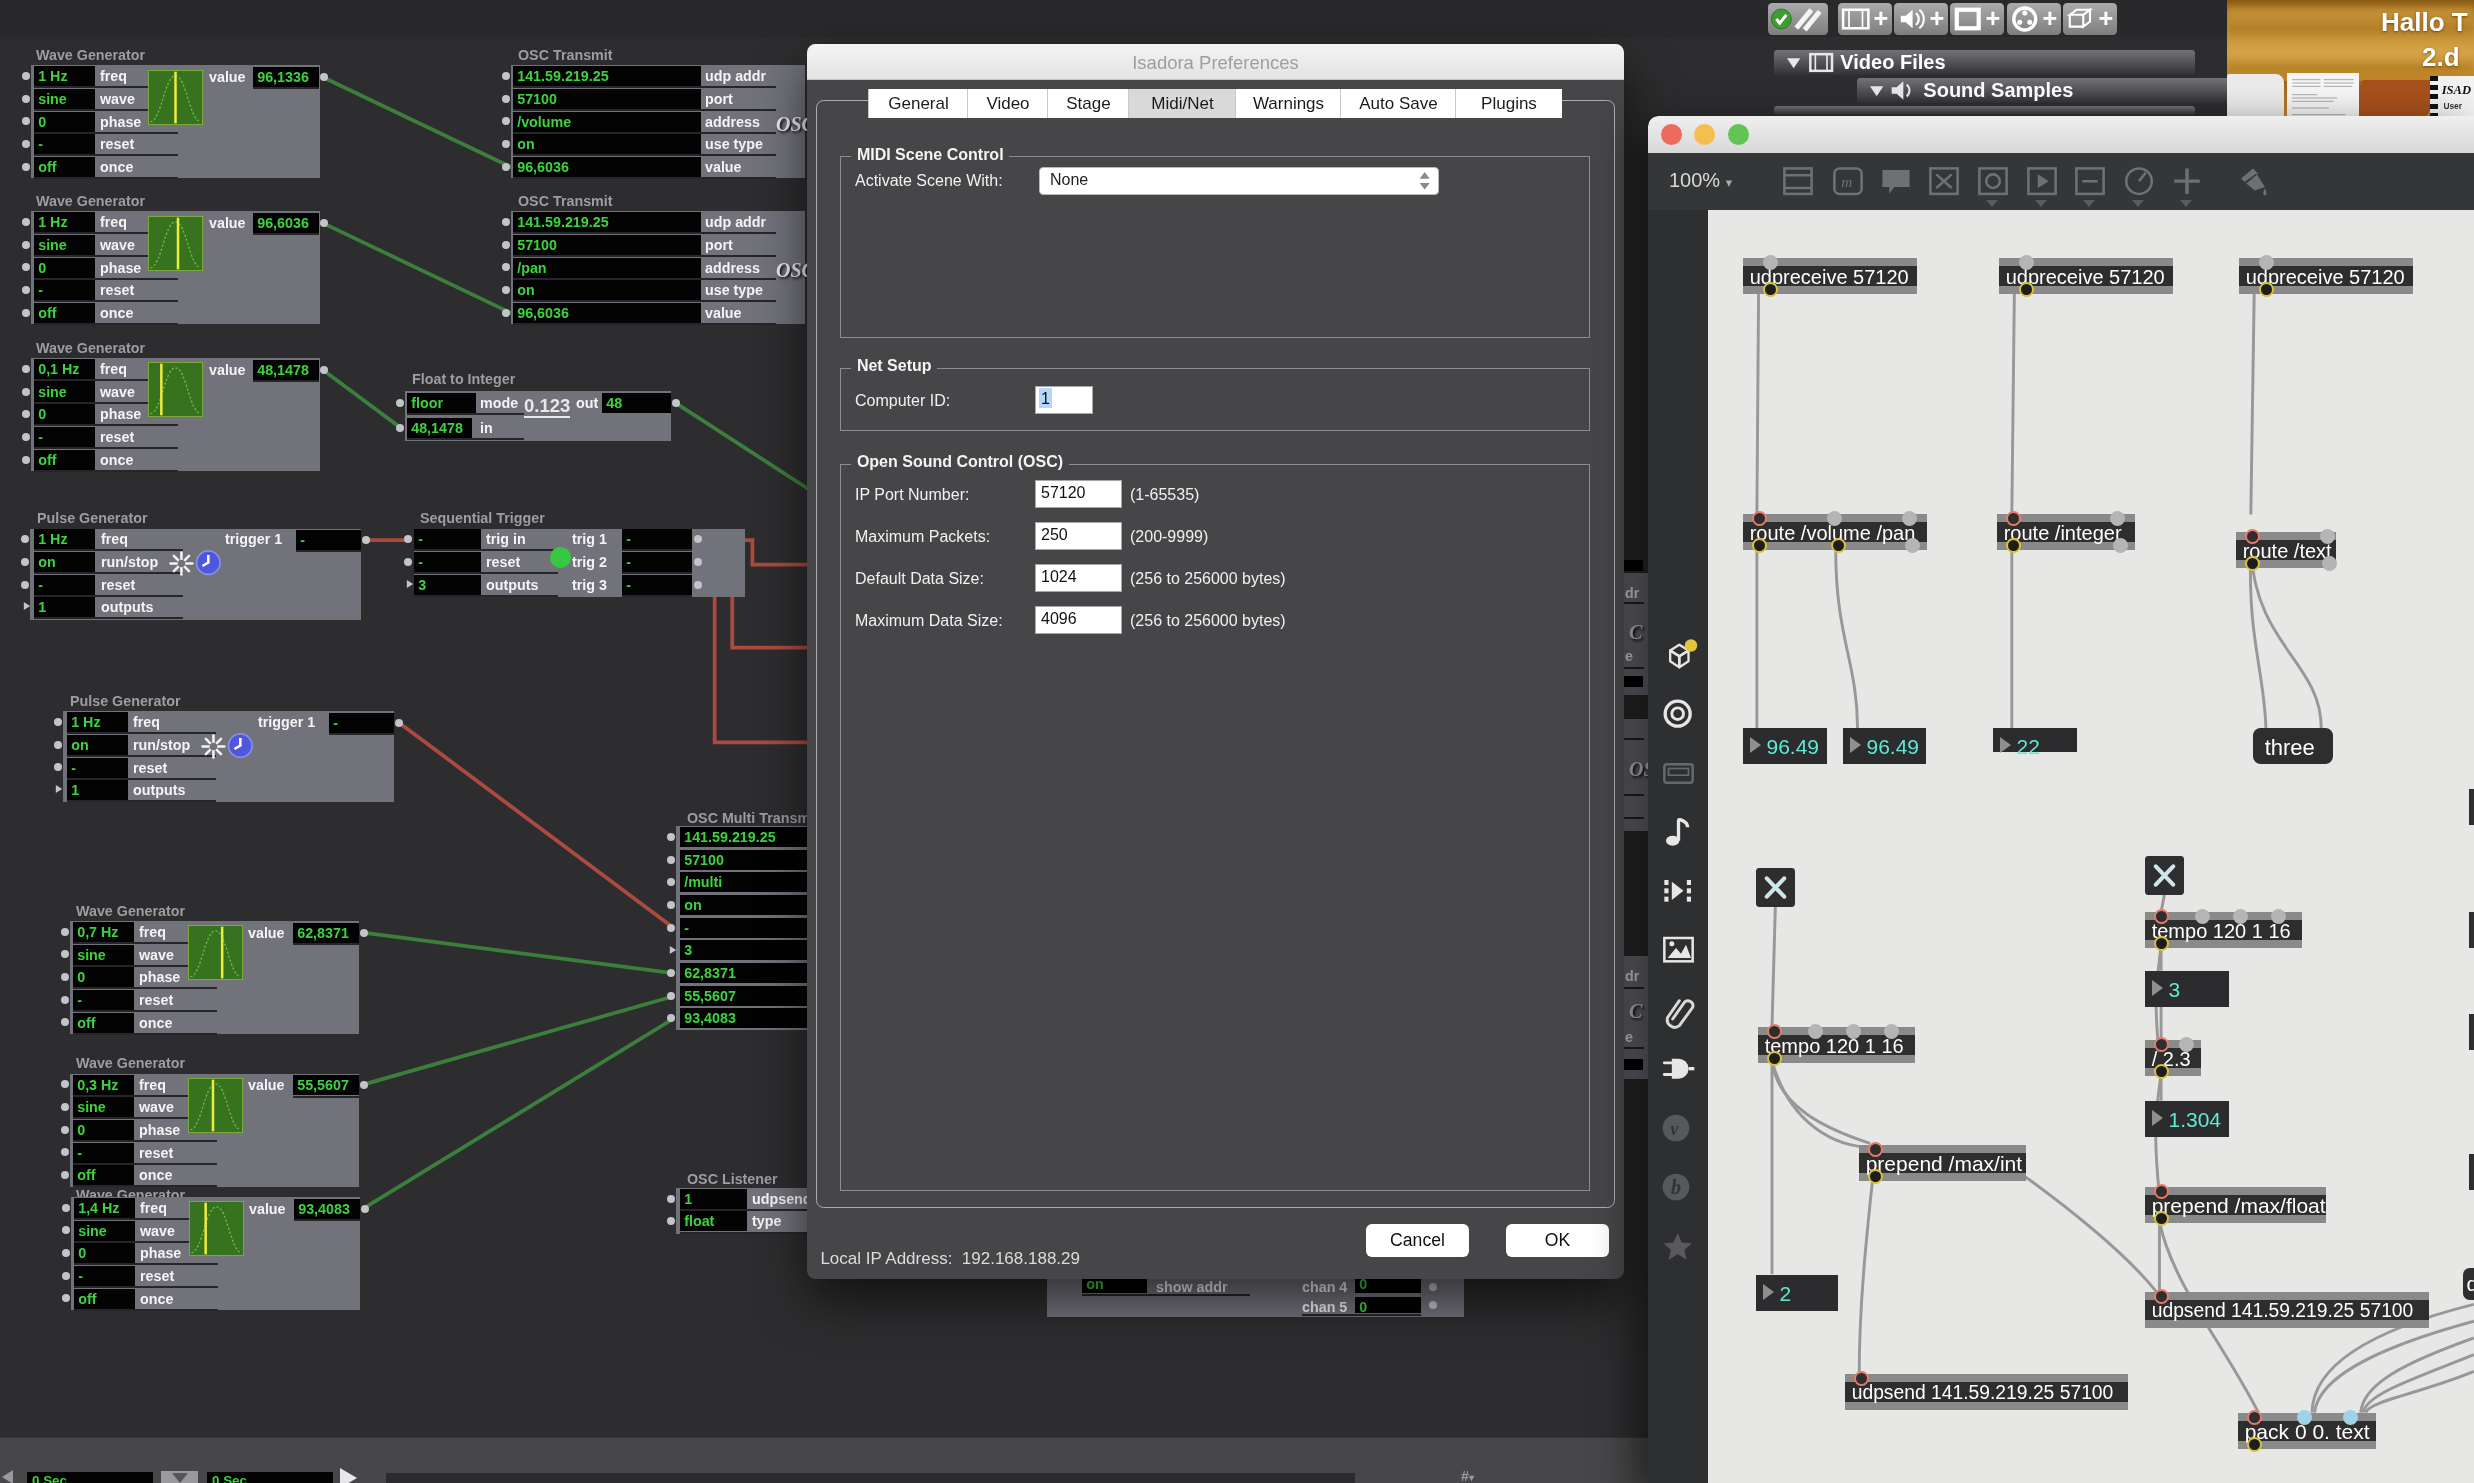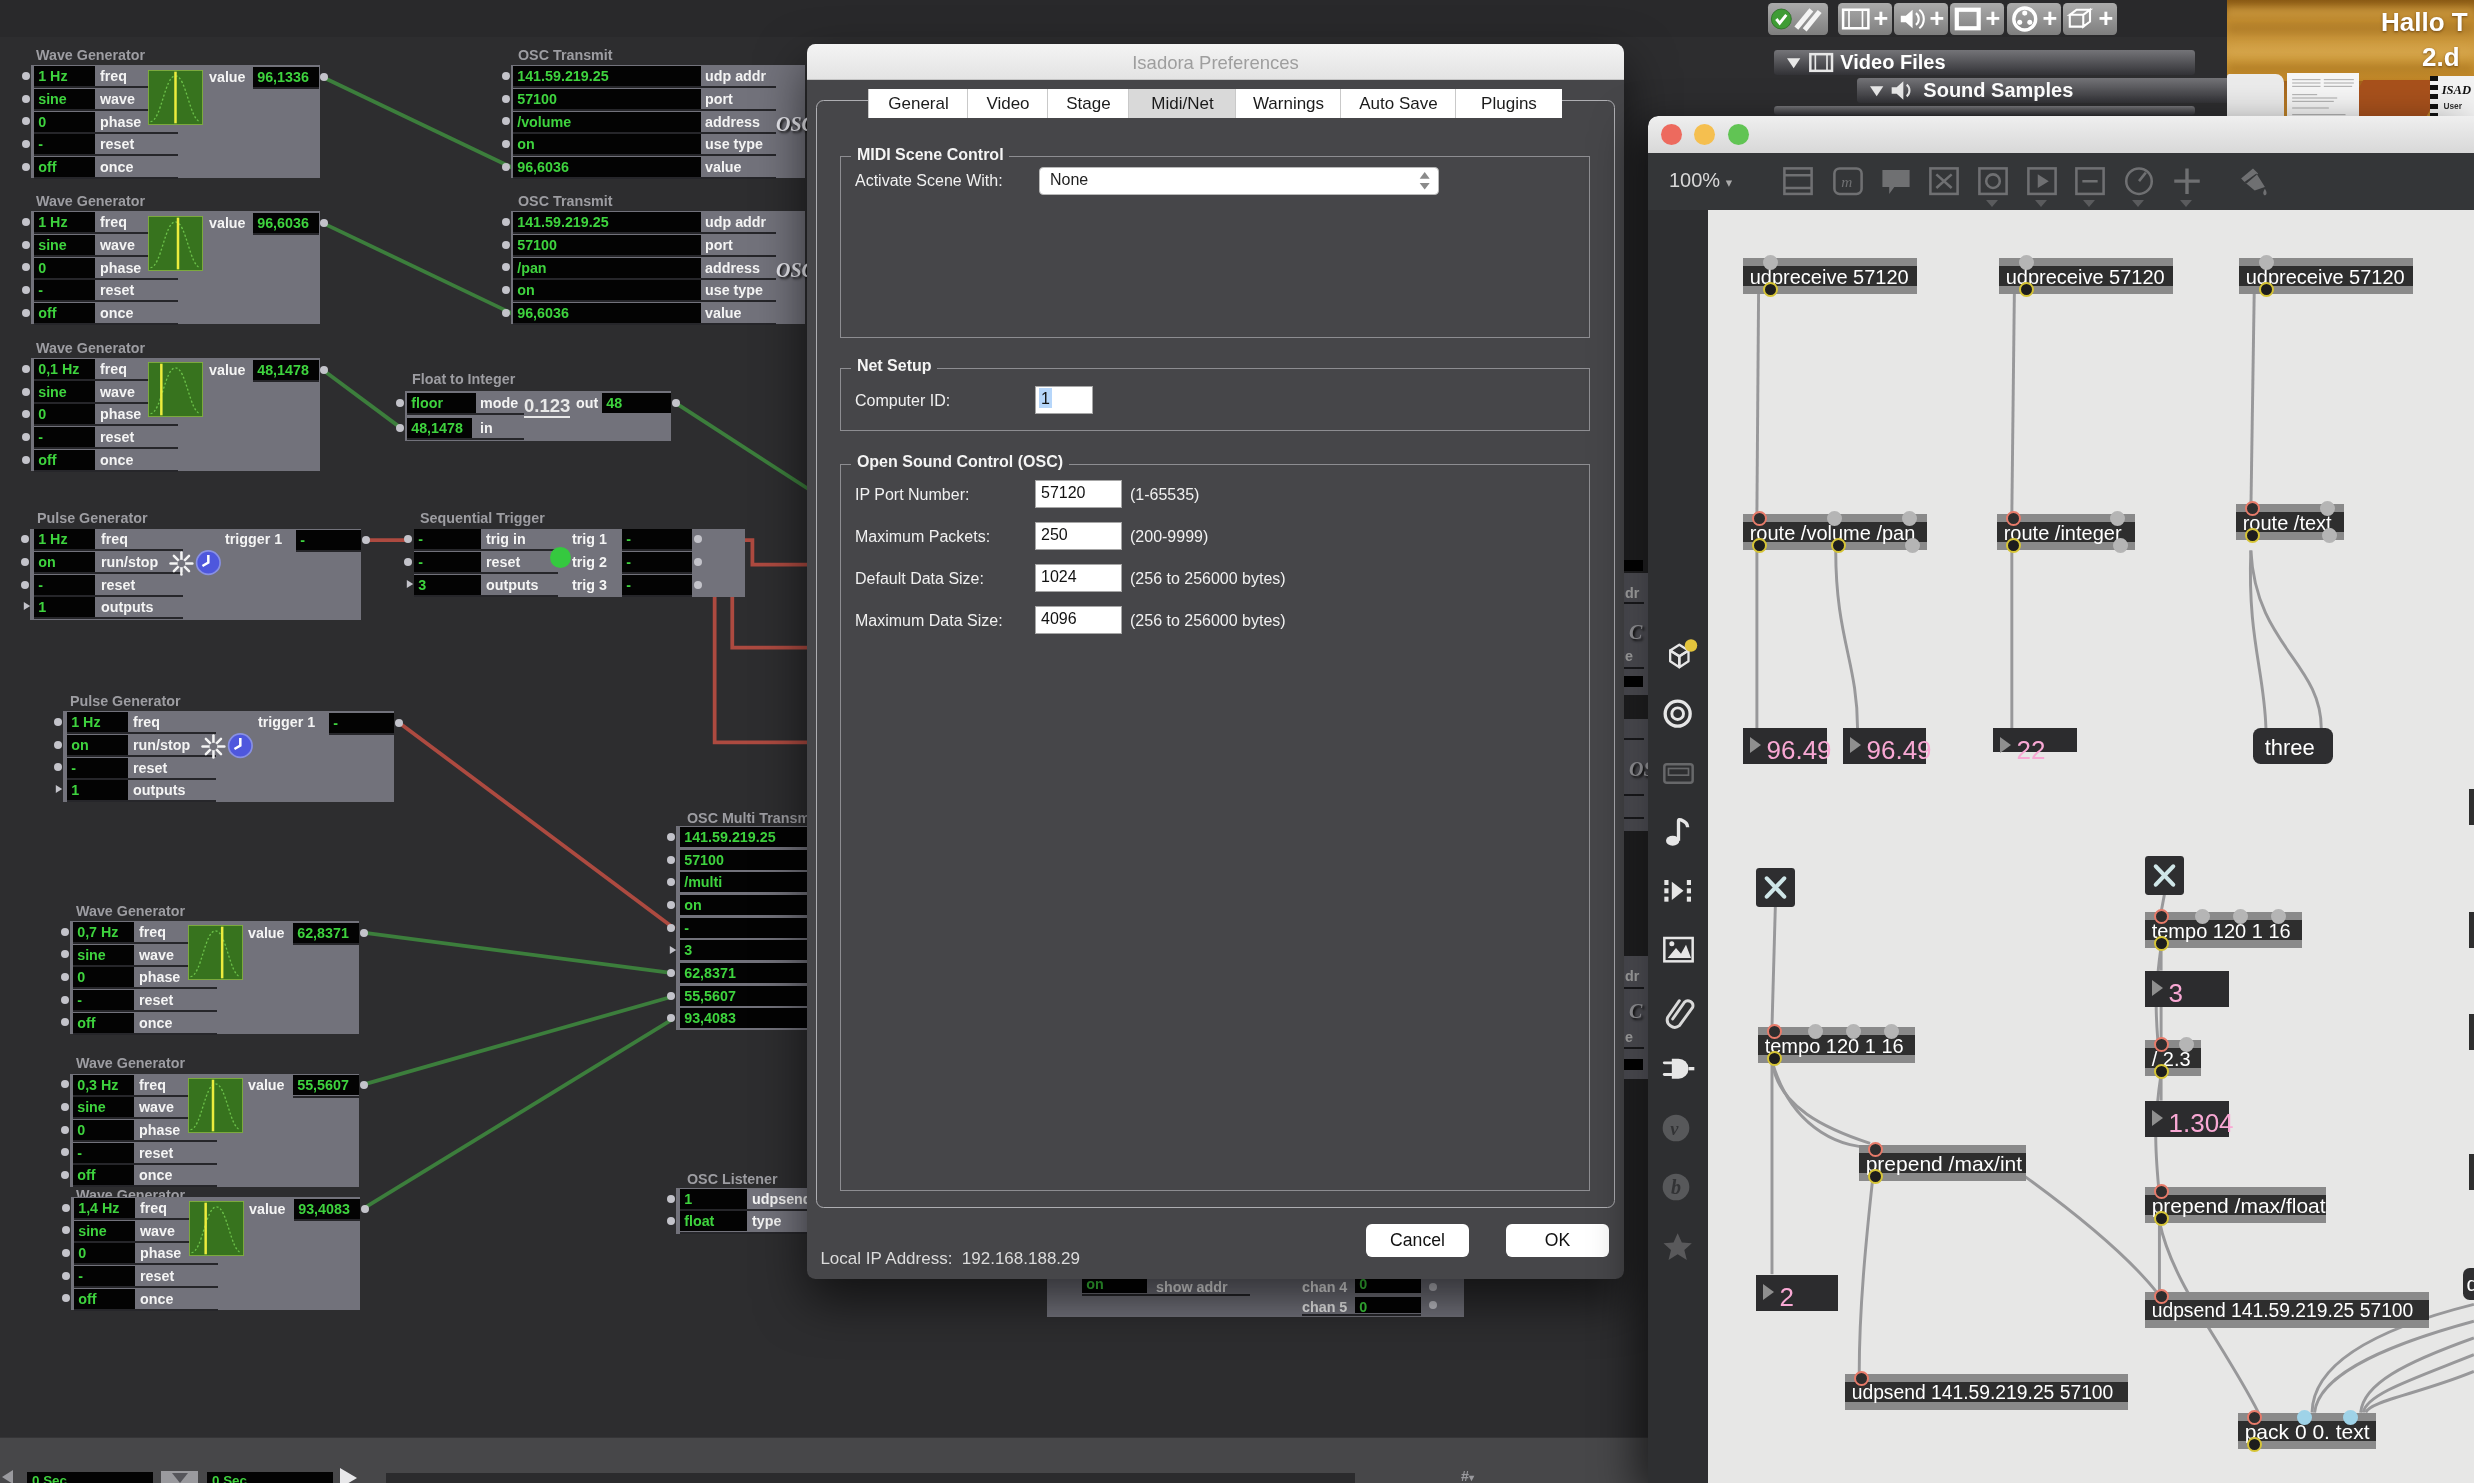--- a/index.html
+++ b/index.html
@@ -7,21 +7,21 @@
 .ntitle{position:absolute;font-weight:bold;font-size:14.3px;color:#9d9da2;white-space:nowrap;}
 .bb{position:absolute;background:#030303;overflow:hidden;white-space:nowrap;}
 .gv{font-weight:bold;font-size:14.3px;color:#3ed33e;padding-left:4.2px;line-height:20px;display:block;}
 .lab{position:absolute;font-weight:bold;font-size:14.3px;color:#f4f4f4;white-space:nowrap;line-height:20px;}
 .ul{position:absolute;background:#26262a;height:1.7px;}
 .dot{position:absolute;width:8.4px;height:8.4px;border-radius:50%;background:#c3c3ca;}
 .tri{position:absolute;width:0;height:0;border-top:5.9px solid transparent;border-bottom:5.9px solid transparent;border-left:8.4px solid #c3c3ca;}
 .mx{position:absolute;background:#2e2e2e;}
 .mxbar{position:absolute;left:0;right:0;height:7.6px;background:#8a8a8a;}
 .mxt{position:absolute;left:6.7px;top:7.6px;font-size:20px;color:#fff;white-space:nowrap;line-height:22.7px;}
-.mnum{position:absolute;background:#2c2c2e;color:#f9a8d4;font-size:26px;}
+.mnum{position:absolute;background:#2c2c2e;color:#5eead4;font-size:21px;}
 .mtri{position:absolute;width:0;height:0;border-top:8.4px solid transparent;border-bottom:8.4px solid transparent;border-left:11.7px solid #8f8f8f;}
 .io{position:absolute;width:11px;height:11px;border-radius:50%;}
 .dlab{position:absolute;color:#f1f1f1;font-size:16px;white-space:nowrap;}
 .inp{position:absolute;background:#fff;border:0.8px solid #a6a6a6;font-size:16px;color:#111;}
 .glab{position:absolute;font-weight:bold;font-size:16px;color:#f4f4f4;background:#464649;padding:0 5.9px;white-space:nowrap;}
 .gbox{position:absolute;border:0.8px solid #8d8d91;}
 .tab{position:absolute;top:0;height:29px;background:#fff;color:#1b1b1b;font-size:17px;text-align:center;line-height:29px;border-left:0.8px solid #c9c9c9;}
 </style></head><body>
 <div class="abs" style="left:0;top:0;width:2227px;height:1483px;background:#2d2d2f;overflow:hidden">
 <div class="abs" style="left:0;top:0;width:2227px;height:37px;background:#29292b"></div>
@@ -912,21 +912,21 @@
     </div>
 <div class="mx" style="left:349px;top:398px;width:138px;height:36px">
       <div class="mxbar" style="top:0"></div>
       <div class="mxbar" style="bottom:0"></div>
       <div class="mxt" style="font-size:20px">route /integer</div>
       <div class="io" style="left:9.2px;top:-3.4px;background:#2e2e2e;border:2.1px solid #e87b6a"></div>
       <div class="io" style="left:113px;top:-3.4px;background:#b5b5b5;border:2.1px solid #b5b5b5"></div>
       <div class="io" style="left:9.2px;bottom:-3.4px;background:#1d1d1d;border:2.1px solid #d6c435"></div>
       <div class="io" style="left:116px;bottom:-3.4px;background:#b5b5b5;border:2.1px solid #b5b5b5"></div>
     </div>
-<div class="mx" style="left:588px;top:388px;width:108px;height:36px">
+<div class="mx" style="left:588px;top:416px;width:100px;height:36px">
       <div class="mxbar" style="top:0"></div>
       <div class="mxbar" style="bottom:0"></div>
       <div class="mxt" style="font-size:20px">route /text</div>
       <div class="io" style="left:9.2px;top:-3.4px;background:#2e2e2e;border:2.1px solid #e87b6a"></div>
       <div class="io" style="left:84px;top:-3.4px;background:#b5b5b5;border:2.1px solid #b5b5b5"></div>
       <div class="io" style="left:9.2px;bottom:-3.4px;background:#1d1d1d;border:2.1px solid #d6c435"></div>
       <div class="io" style="left:86px;bottom:-3.4px;background:#b5b5b5;border:2.1px solid #b5b5b5"></div>
     </div>
 <div class="mnum" style="left:95px;top:612px;width:84px;height:36px">
       <div class="mtri" style="left:6.7px;top:9.2px"></div>

